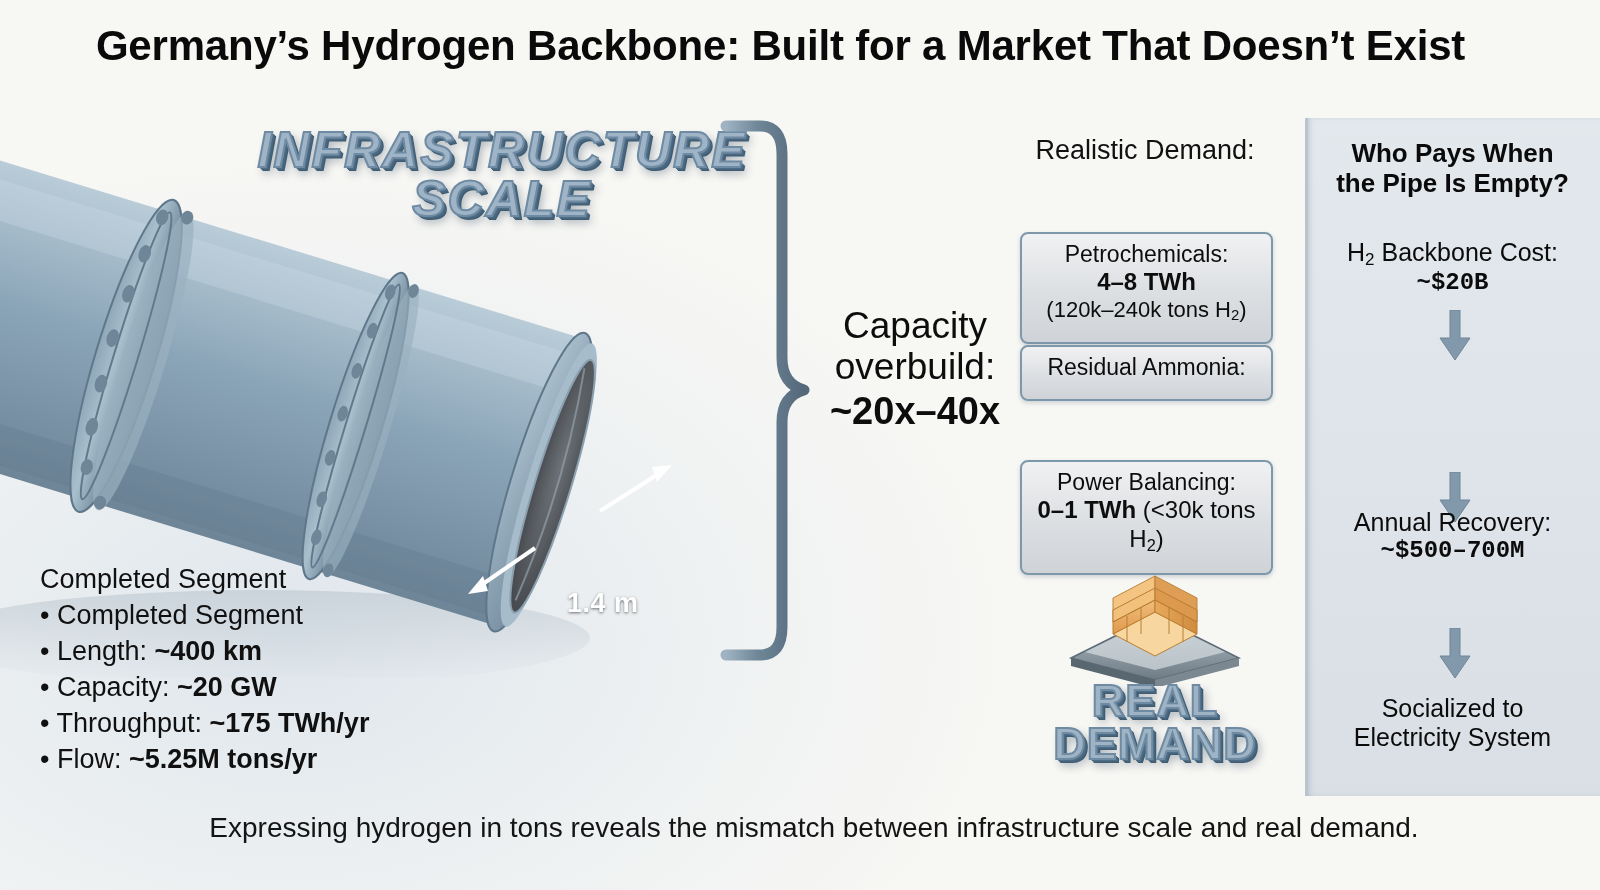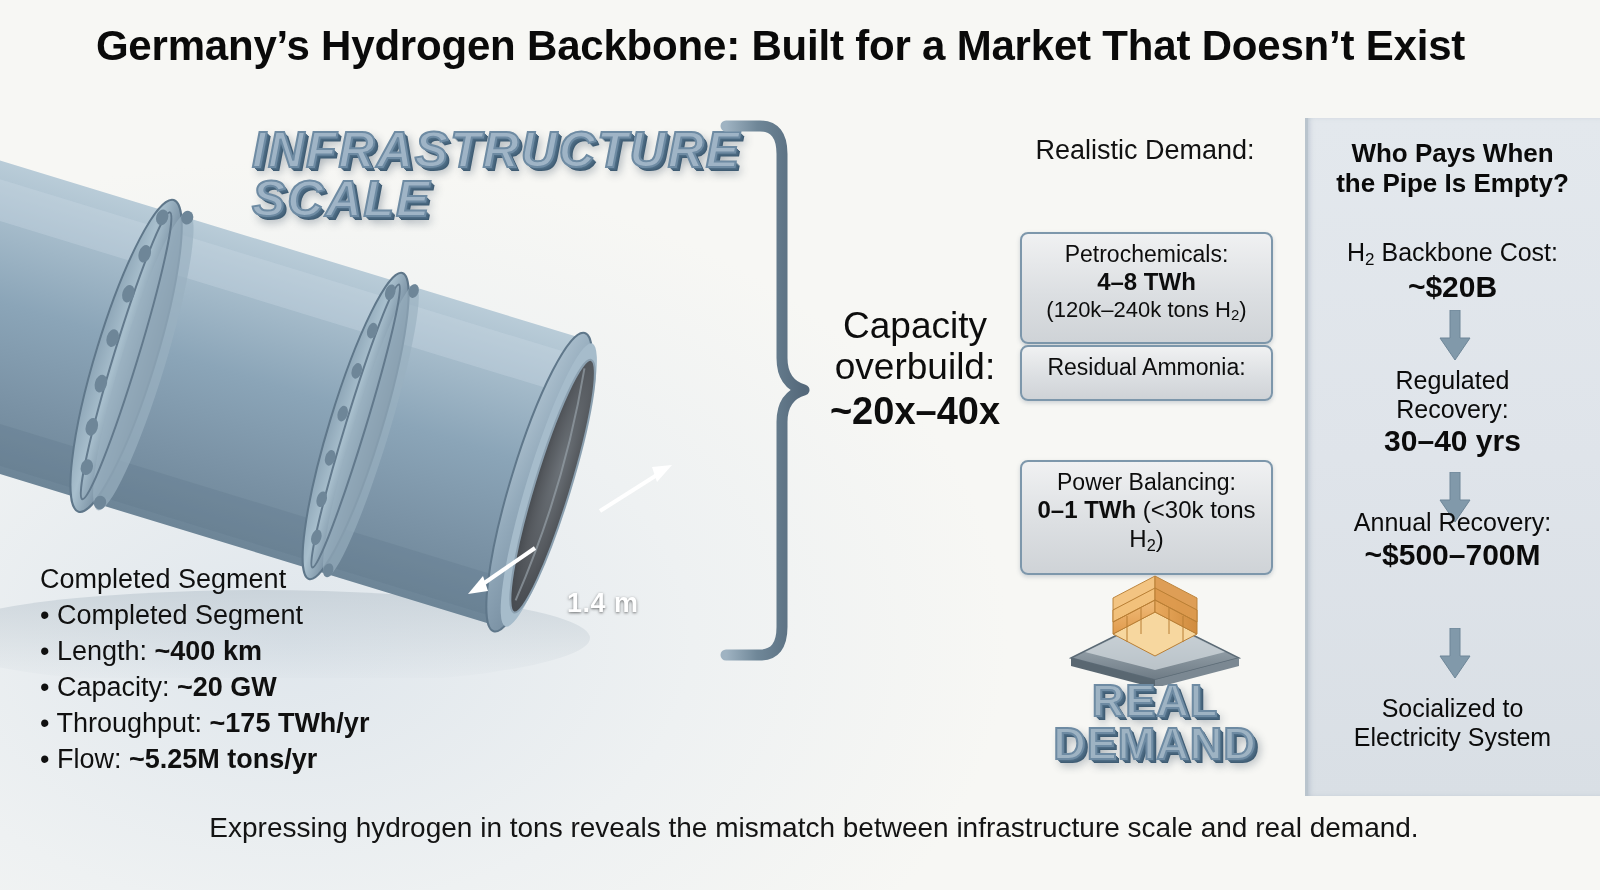--- a/index.html
+++ b/index.html
@@ -49,21 +49,21 @@
     color:#9fb4c6;
     -webkit-text-stroke:2px #6e8ba3;
     text-shadow:
        1px 1px 0 #55748c,
        2px 2px 0 #4e6c84,
        3px 3px 0 #46647c,
        4px 4px 0 #3f5c73,
        5px 6px 10px rgba(40,60,80,.45);
   }
   .infra-scale{
-    position:absolute;left:252px;top:126px;width:500px;
+    position:absolute;left:252px;top:126px;width:500px;text-align:center;
     font-size:50px;line-height:0.98;
   }
   .real-demand{
     position:absolute;left:1010px;top:680px;width:290px;text-align:center;
     font-size:45px;line-height:0.95;font-style:normal;letter-spacing:1px;
     color:#9eb3c3;
   }
 
   
   .brace{position:absolute;left:718px;top:118px;}
@@ -106,21 +106,21 @@
     box-shadow:inset 3px 0 6px -3px rgba(120,140,160,.5);
   }
   .rpanel-title{
     position:absolute;left:1305px;top:138px;width:295px;text-align:center;
     font-size:26px;font-weight:bold;color:#0a0a0a;line-height:1.16;
   }
   .rnode{
     position:absolute;left:1305px;width:295px;text-align:center;color:#0b0b0b;
   }
   .rnode .t{font-size:25px;line-height:1.14;}
-  .rnode .v{font-size:30px;font-weight:bold;line-height:1.18;}
+  .rnode .v{font-size:24px;font-weight:bold;line-height:1.18;font-family:Liberation Mono, monospace;}
   .n1{top:238px;}
   .n2{top:366px;}
   .n3{top:508px;text-align:center;}
   .n4{top:694px;}
   .arrow{position:absolute;left:1437px;}
   .a1{top:310px;}
   .a2{top:472px;}
   .a3{top:628px;}
 
   sub{font-size:0.68em;vertical-align:-0.22em;}
@@ -348,25 +348,20 @@
 
   <div class="rnode n1">
     <div class="t"><span>H</span><sub>2</sub><span> Backbone Cost:</span></div>
     <div class="v">~$20B</div>
   </div>
 
   <svg class="arrow a1" width="36" height="52" viewBox="0 0 36 52">
     <polygon points="13,0 23,0 23,28 33,28 18,50 3,28 13,28" fill="#8199aa" stroke="#6e8698" stroke-width="1"></polygon>
   </svg>
 
-  <div class="rnode n2">
-    <div class="t">Regulated</div>
-    <div class="t">Recovery:</div>
-    <div class="v">30–40 yrs</div>
-  </div>
 
   <svg class="arrow a2" width="36" height="52" viewBox="0 0 36 52">
     <polygon points="13,0 23,0 23,28 33,28 18,50 3,28 13,28" fill="#8199aa" stroke="#6e8698" stroke-width="1"></polygon>
   </svg>
 
   <div class="rnode n3">
     <div class="t">Annual Recovery:</div>
     <div class="v">~$500–700M</div>
   </div>
 

